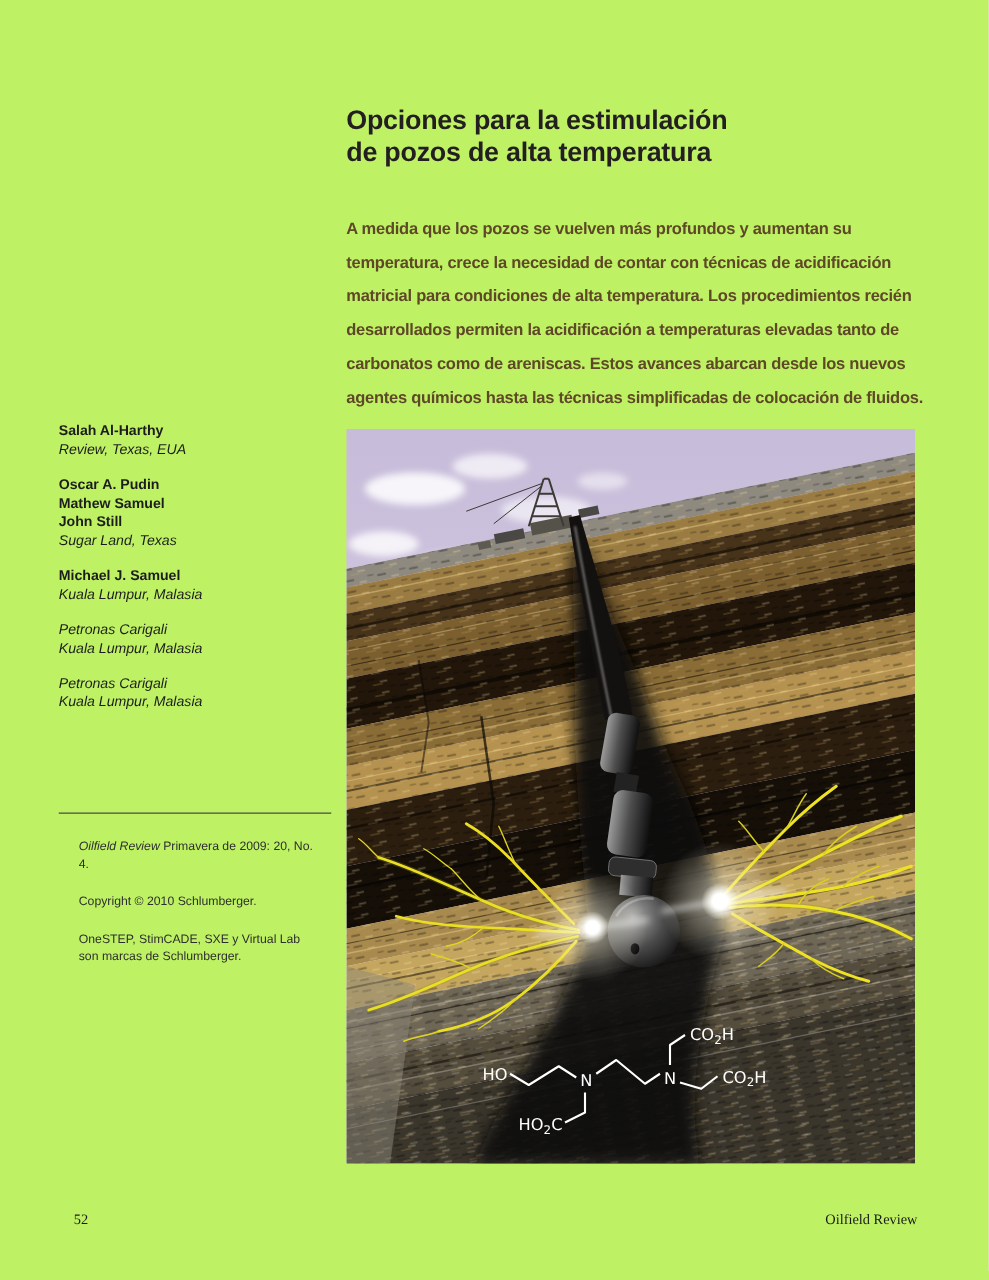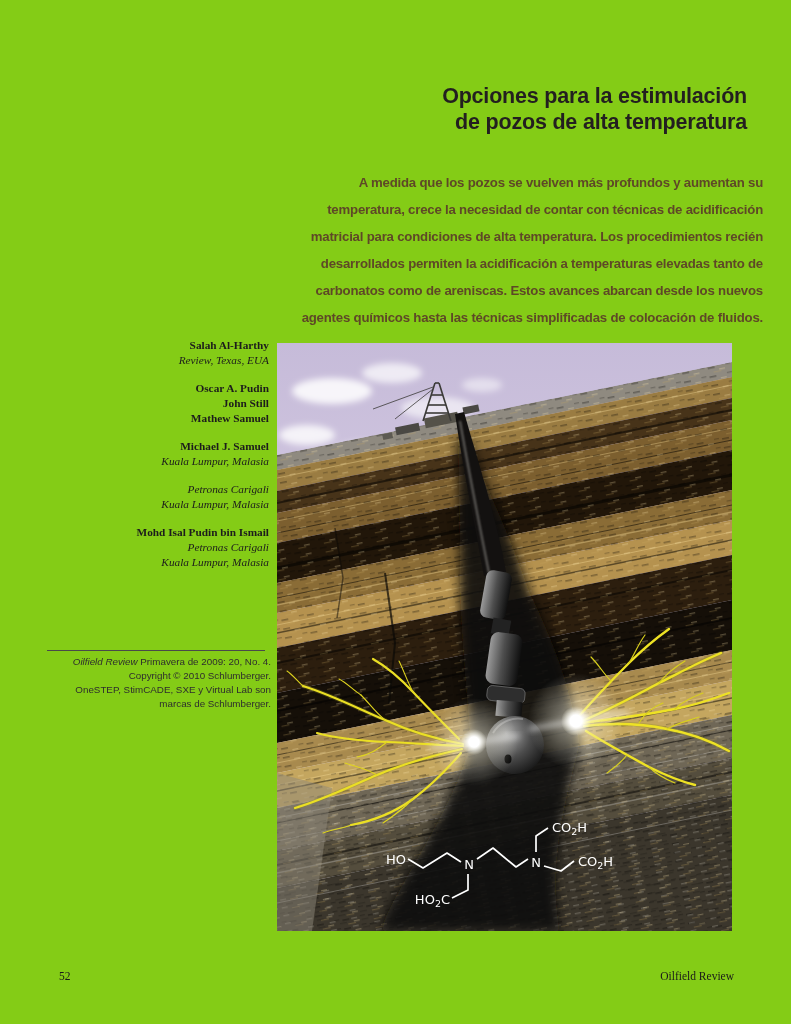--- a/index.html
+++ b/index.html
@@ -1,41 +1,41 @@
 <!DOCTYPE html>
 <html><head>
 <meta charset="utf-8">
 <style>
   html,body{margin:0;padding:0;background:#e8e8e8;}
   .page{
-    position:relative;width:791px;height:1024px;background:#84cc16;
+    position:relative;width:791px;height:1024px;background:#bef264;
     margin:0 auto;overflow:hidden;
-    font-family:"Liberation Sans","DejaVu Sans",sans-serif;color:#231f20;text-align:right;
+    font-family:"Liberation Sans","DejaVu Sans",sans-serif;color:#231f20;
   }
   .title{
     position:absolute;left:277px;top:83px;width:470px;
     font-size:21.5px;font-weight:bold;line-height:26px;letter-spacing:-0.2px;color:#231f20;
   }
   .intro{
     position:absolute;left:277px;top:169px;width:470px;
-    font-size:13.2px;font-weight:bold;line-height:27px;letter-spacing:-0.2px;color:#5e4827;margin-left:16px;
+    font-size:13.2px;font-weight:bold;line-height:27px;letter-spacing:-0.2px;color:#5e4827;
   }
   .authors{
     position:absolute;left:47px;top:338px;width:222px;
     font-size:11.3px;line-height:15px;color:#1c1c1c;
   }
-  .author-group{margin:0 0 13px 0;font-family:Liberation Serif, serif;}
+  .author-group{margin:0 0 13px 0;}
   .author-name{font-weight:bold;}
   .author-loc{font-style:italic;}
   .rule{position:absolute;left:47px;top:650px;width:218px;height:0;border-top:1.2px solid #4a4a4a;}
   .footnote{
     position:absolute;left:47px;top:655px;width:224px;
     font-size:9.8px;line-height:13.9px;color:#2e2e2e;
   }
-  .footnote p{margin:0;}
+  .footnote p{margin:16px;}
   .it{font-style:italic;}
   .figure{position:absolute;left:277px;top:343px;width:455px;height:588px;}
   .figure svg{display:block;}
   .footer-left{
     position:absolute;left:59px;top:970px;
     font-family:"Liberation Serif","DejaVu Serif",serif;font-size:11.5px;color:#1a1a1a;
   }
   .footer-right{
     position:absolute;right:57px;top:970px;
     font-family:"Liberation Serif","DejaVu Serif",serif;font-size:11.5px;color:#1a1a1a;
@@ -53,33 +53,33 @@
 
   <div class="intro">A medida que los pozos se vuelven más profundos y aumentan su temperatura, crece la necesidad de contar con técnicas de acidificación matricial para condiciones de alta temperatura. Los procedimientos recién desarrollados permiten la acidificación a temperaturas elevadas tanto de carbonatos como de areniscas. Estos avances abarcan desde los nuevos agentes químicos hasta las técnicas simplificadas de colocación de fluidos.</div>
 
   <div class="authors">
     <div class="author-group">
       <div class="author-name">Salah Al-Harthy</div>
       <div class="author-loc">Review, Texas, EUA</div>
     </div>
     <div class="author-group">
       <div class="author-name">Oscar A. Pudin</div>
+      <div class="author-name">Mathew Samuel</div>
       <div class="author-name">John Still</div>
-      <div class="author-name">Mathew Samuel</div>
+      <div class="author-loc">Sugar Land, Texas</div>
     </div>
     <div class="author-group">
       <div class="author-name">Michael J. Samuel</div>
       <div class="author-loc">Kuala Lumpur, Malasia</div>
     </div>
     <div class="author-group">
       <div class="author-loc">Petronas Carigali</div>
       <div class="author-loc">Kuala Lumpur, Malasia</div>
     </div>
     <div class="author-group">
-      <div class="author-name">Mohd Isal Pudin bin Ismail</div>
       <div class="author-loc">Petronas Carigali</div>
       <div class="author-loc">Kuala Lumpur, Malasia</div>
     </div>
   </div>
 
   <div class="rule"></div>
 
   <div class="footnote">
     <p><span class="it">Oilfield Review</span><span> Primavera de 2009: 20, No. 4.</span></p>
     <p>Copyright © 2010 Schlumberger.</p>

